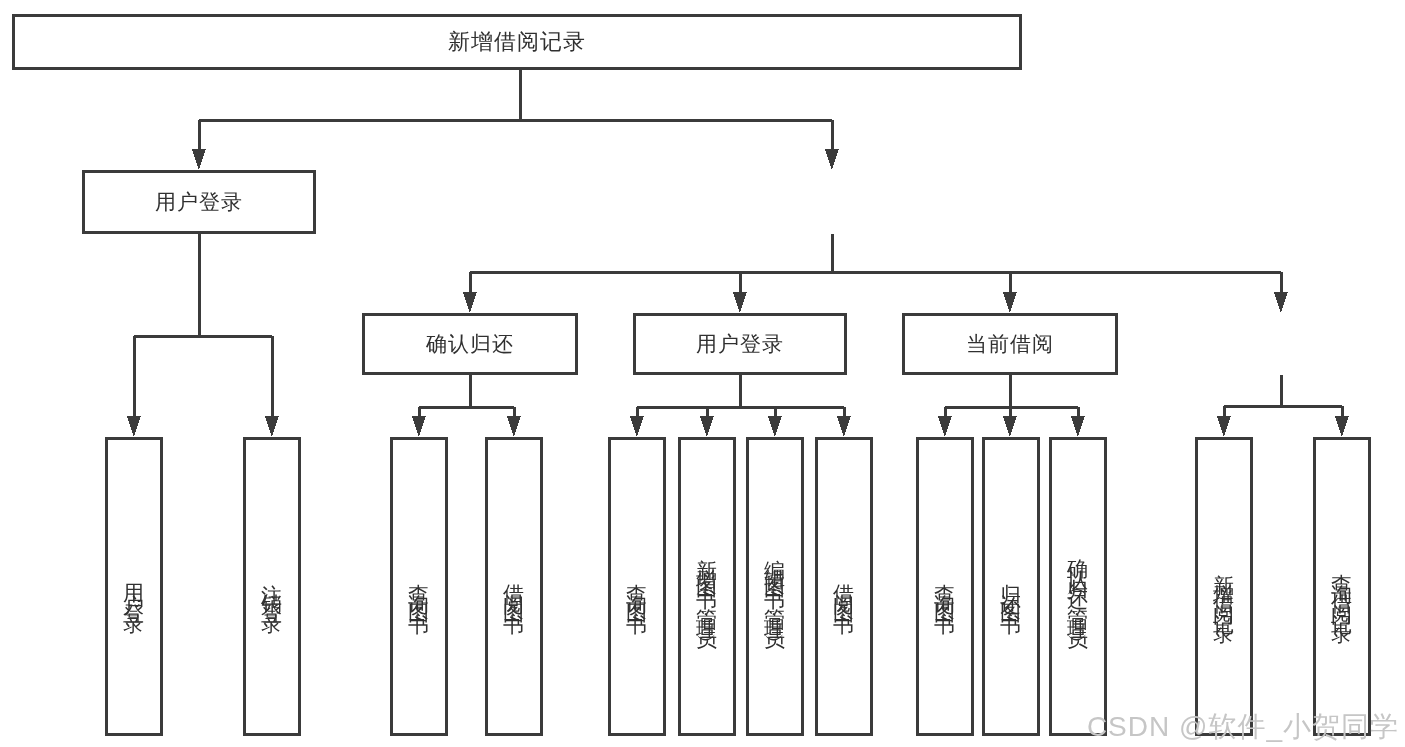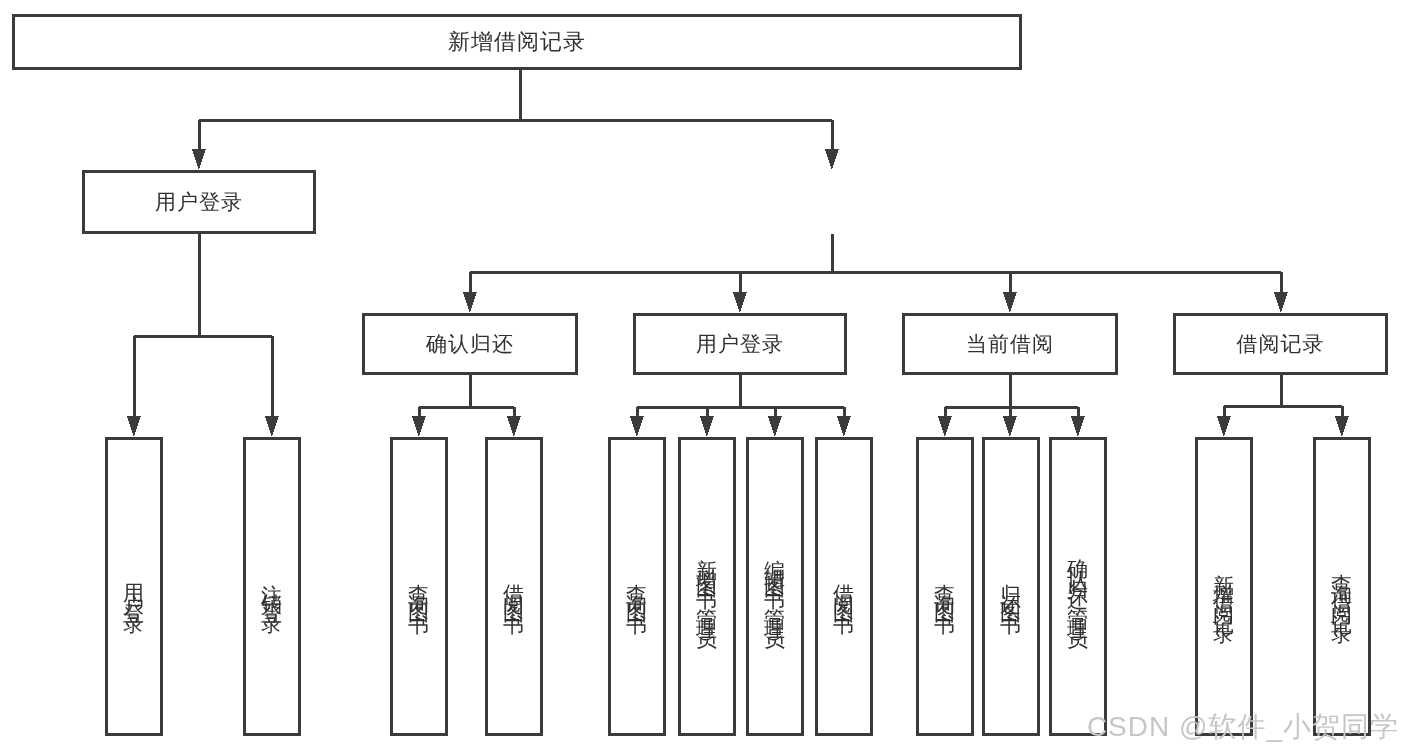--- a/index.html
+++ b/index.html
@@ -138,23 +138,20 @@
 
   <div class="box hnode" style="left:362px; top:313px; width:216px; height:62px;">
     <span>确认归还</span>
   </div>
   <div class="box hnode" style="left:633px; top:313px; width:214px; height:62px;">
     <span>用户登录</span>
   </div>
   <div class="box hnode" style="left:902px; top:313px; width:216px; height:62px;text-align:center;">
     <span>当前借阅</span>
   </div>
-  <div class="box hnode" style="left:1173px; top:313px; width:215px; height:62px;">
-    <span>借阅记录</span>
-  </div>
 
   <div class="box leaf" style="left:105px; top:437px; width:58px; height:299px;">
     <span>用户登录</span>
   </div>
   <div class="box leaf" style="left:243px; top:437px; width:58px; height:299px;">
     <span>注销登录</span>
   </div>
 
   <div class="box leaf" style="left:390px; top:437px; width:58px; height:299px;">
     <span>查询图书</span>

